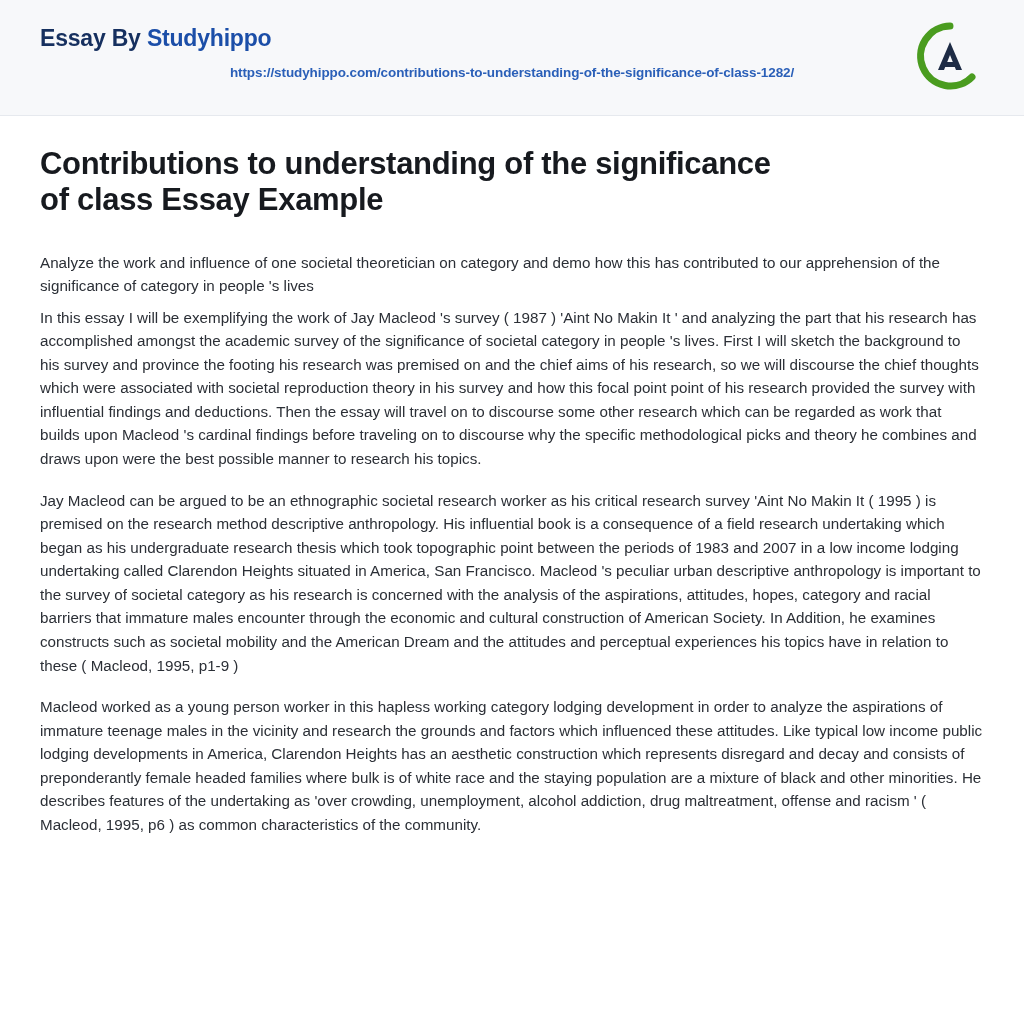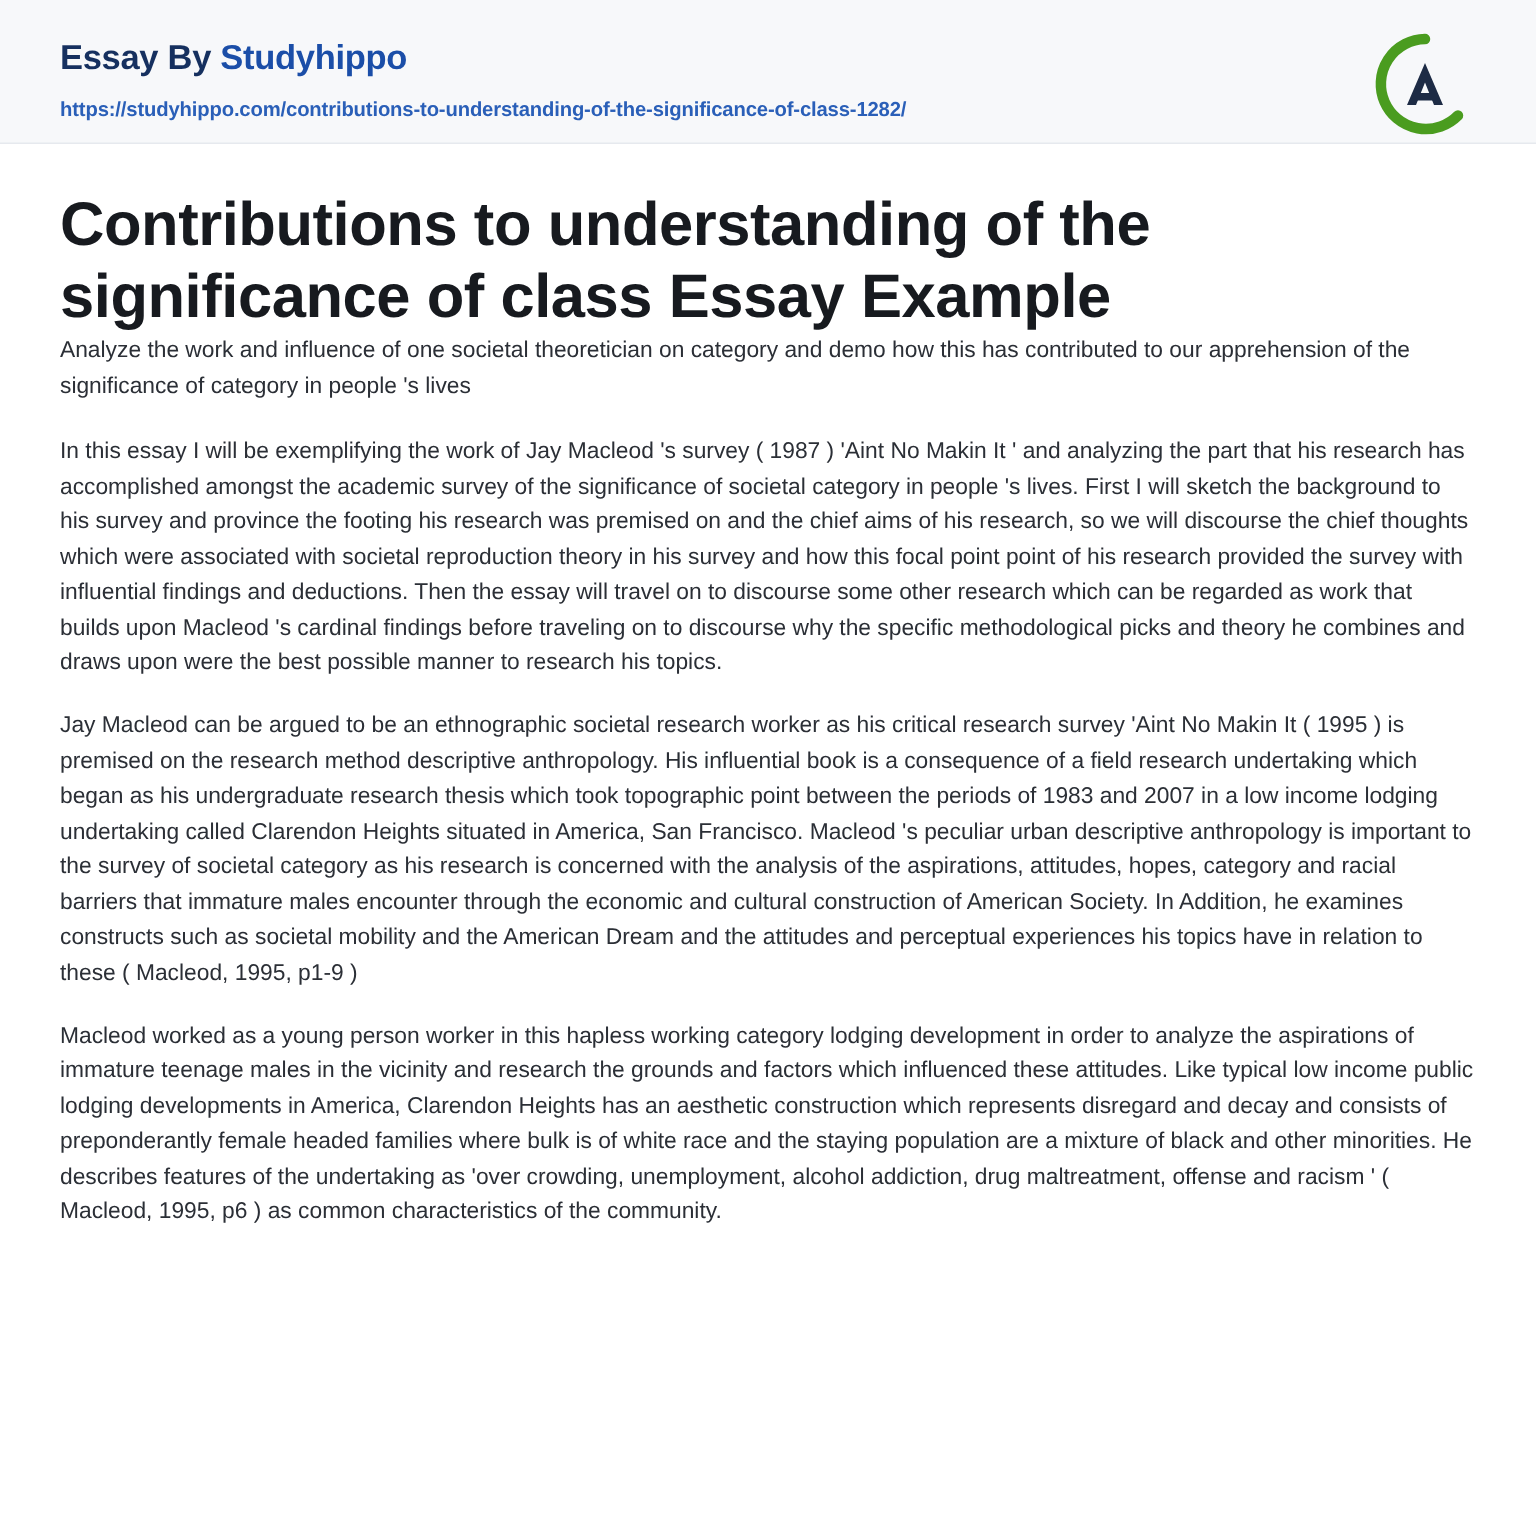--- a/index.html
+++ b/index.html
@@ -16,67 +16,68 @@
     position: relative;
     background: #ffffff;
     overflow: hidden;
   }
   
   .header {
     background: #f7f8fa;
     border-bottom: 1px solid #e6e9ee;
     padding: 26px 40px 20px 40px;
     position: relative;
-    height: 96px;
+    height: 116px;
   }
   .brand {
     font-size: 23px;
     font-weight: bold;
     color: #1d3b77;
     letter-spacing: -0.2px;
     margin: 0 0 14px 0;
     line-height: 1.1;
   }
   .brand .brand-part-1 { color: #16305f; }
   .brand .brand-part-2 { color: #1b4ea8; }
   .site-url {
     font-size: 13.5px;
     color: #2a5fb8;
     font-weight: bold;
     letter-spacing: -0.1px;
     word-break: break-all;
+    text-align: center;
   }
   .logo {
     position: absolute;
     right: 38px;
     top: 20px;
     width: 72px;
     height: 72px;
   }
   .logo svg { display: block; }
   
   .content {
     padding: 30px 40px 30px 40px;
   }
   h1.title {
-    font-size: 41px;
+    font-size: 31px;
     line-height: 1.17;
     font-weight: bold;
     color: #171a1f;
-    margin: 0 0 0 0;
+    margin: 0 0 32px 0;
     letter-spacing: -0.3px;
     max-width: 760px;
   }
   p.para {
     font-size: 15.2px;
     line-height: 1.55;
     color: #2b2f36;
     margin: 0 0 18px 0;
   }
-  p.para.lead { margin-bottom: 20px; }
+  p.para.lead { margin-bottom: 8px; }
   p.para:last-child { margin-bottom: 0; }
 </style>
 </head>
 <body>
 
 <div class="page">
 
   <div class="header">
     <div class="brand">
       <span class="brand-part-1">Essay By </span><span class="brand-part-2">Studyhippo</span>

